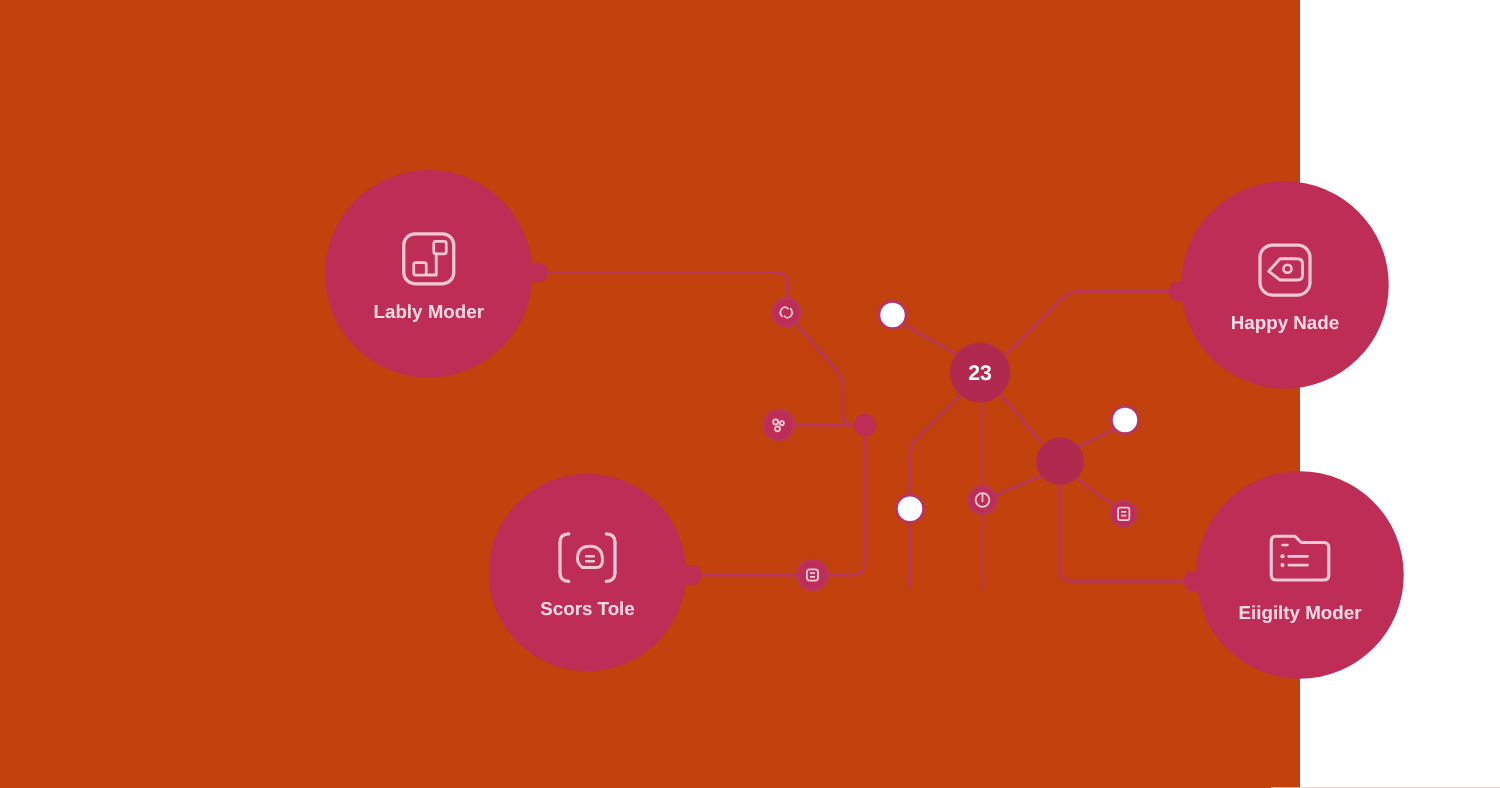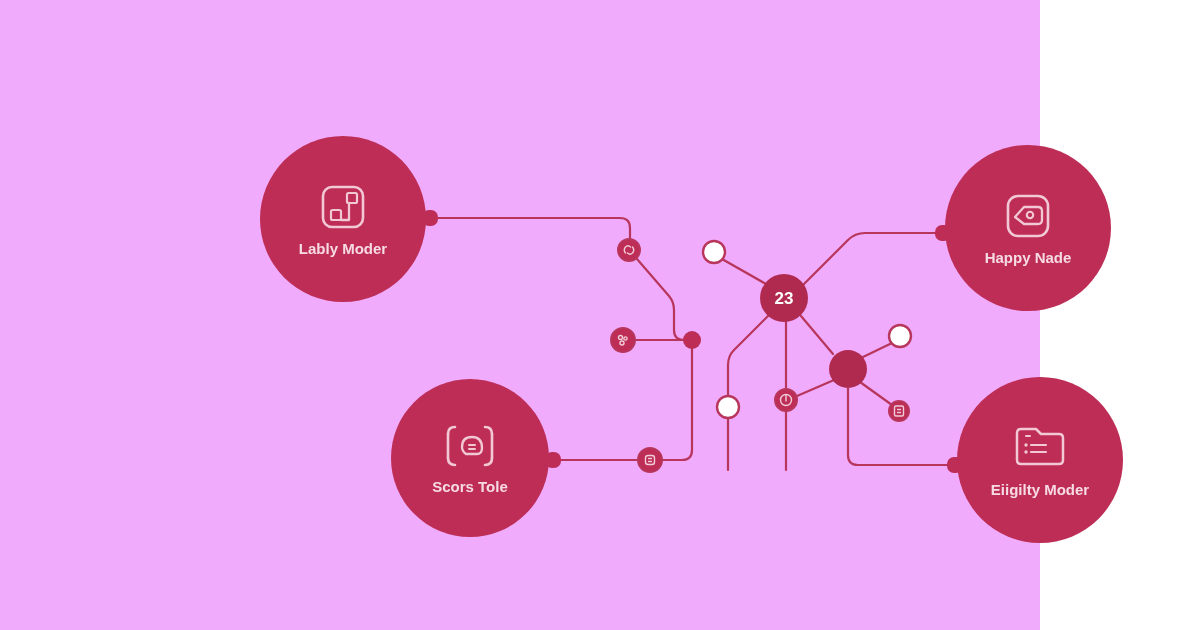--- a/index.html
+++ b/index.html
@@ -11,21 +11,21 @@
   body {
     width: 1200px;
     height: 630px;
     font-family: "Liberation Sans", sans-serif;
     overflow: hidden;
   }
   #diagram-root {
     position: relative;
     width: 1040px;
     height: 630px;
-    background: #f0abfc;
+    background: #c2410c;
   }
   #diagram-svg {
     position: absolute;
     top: 0;
     left: 0;
     width: 1200px;
     height: 630px;
     display: block;
   }
   .node-label {

